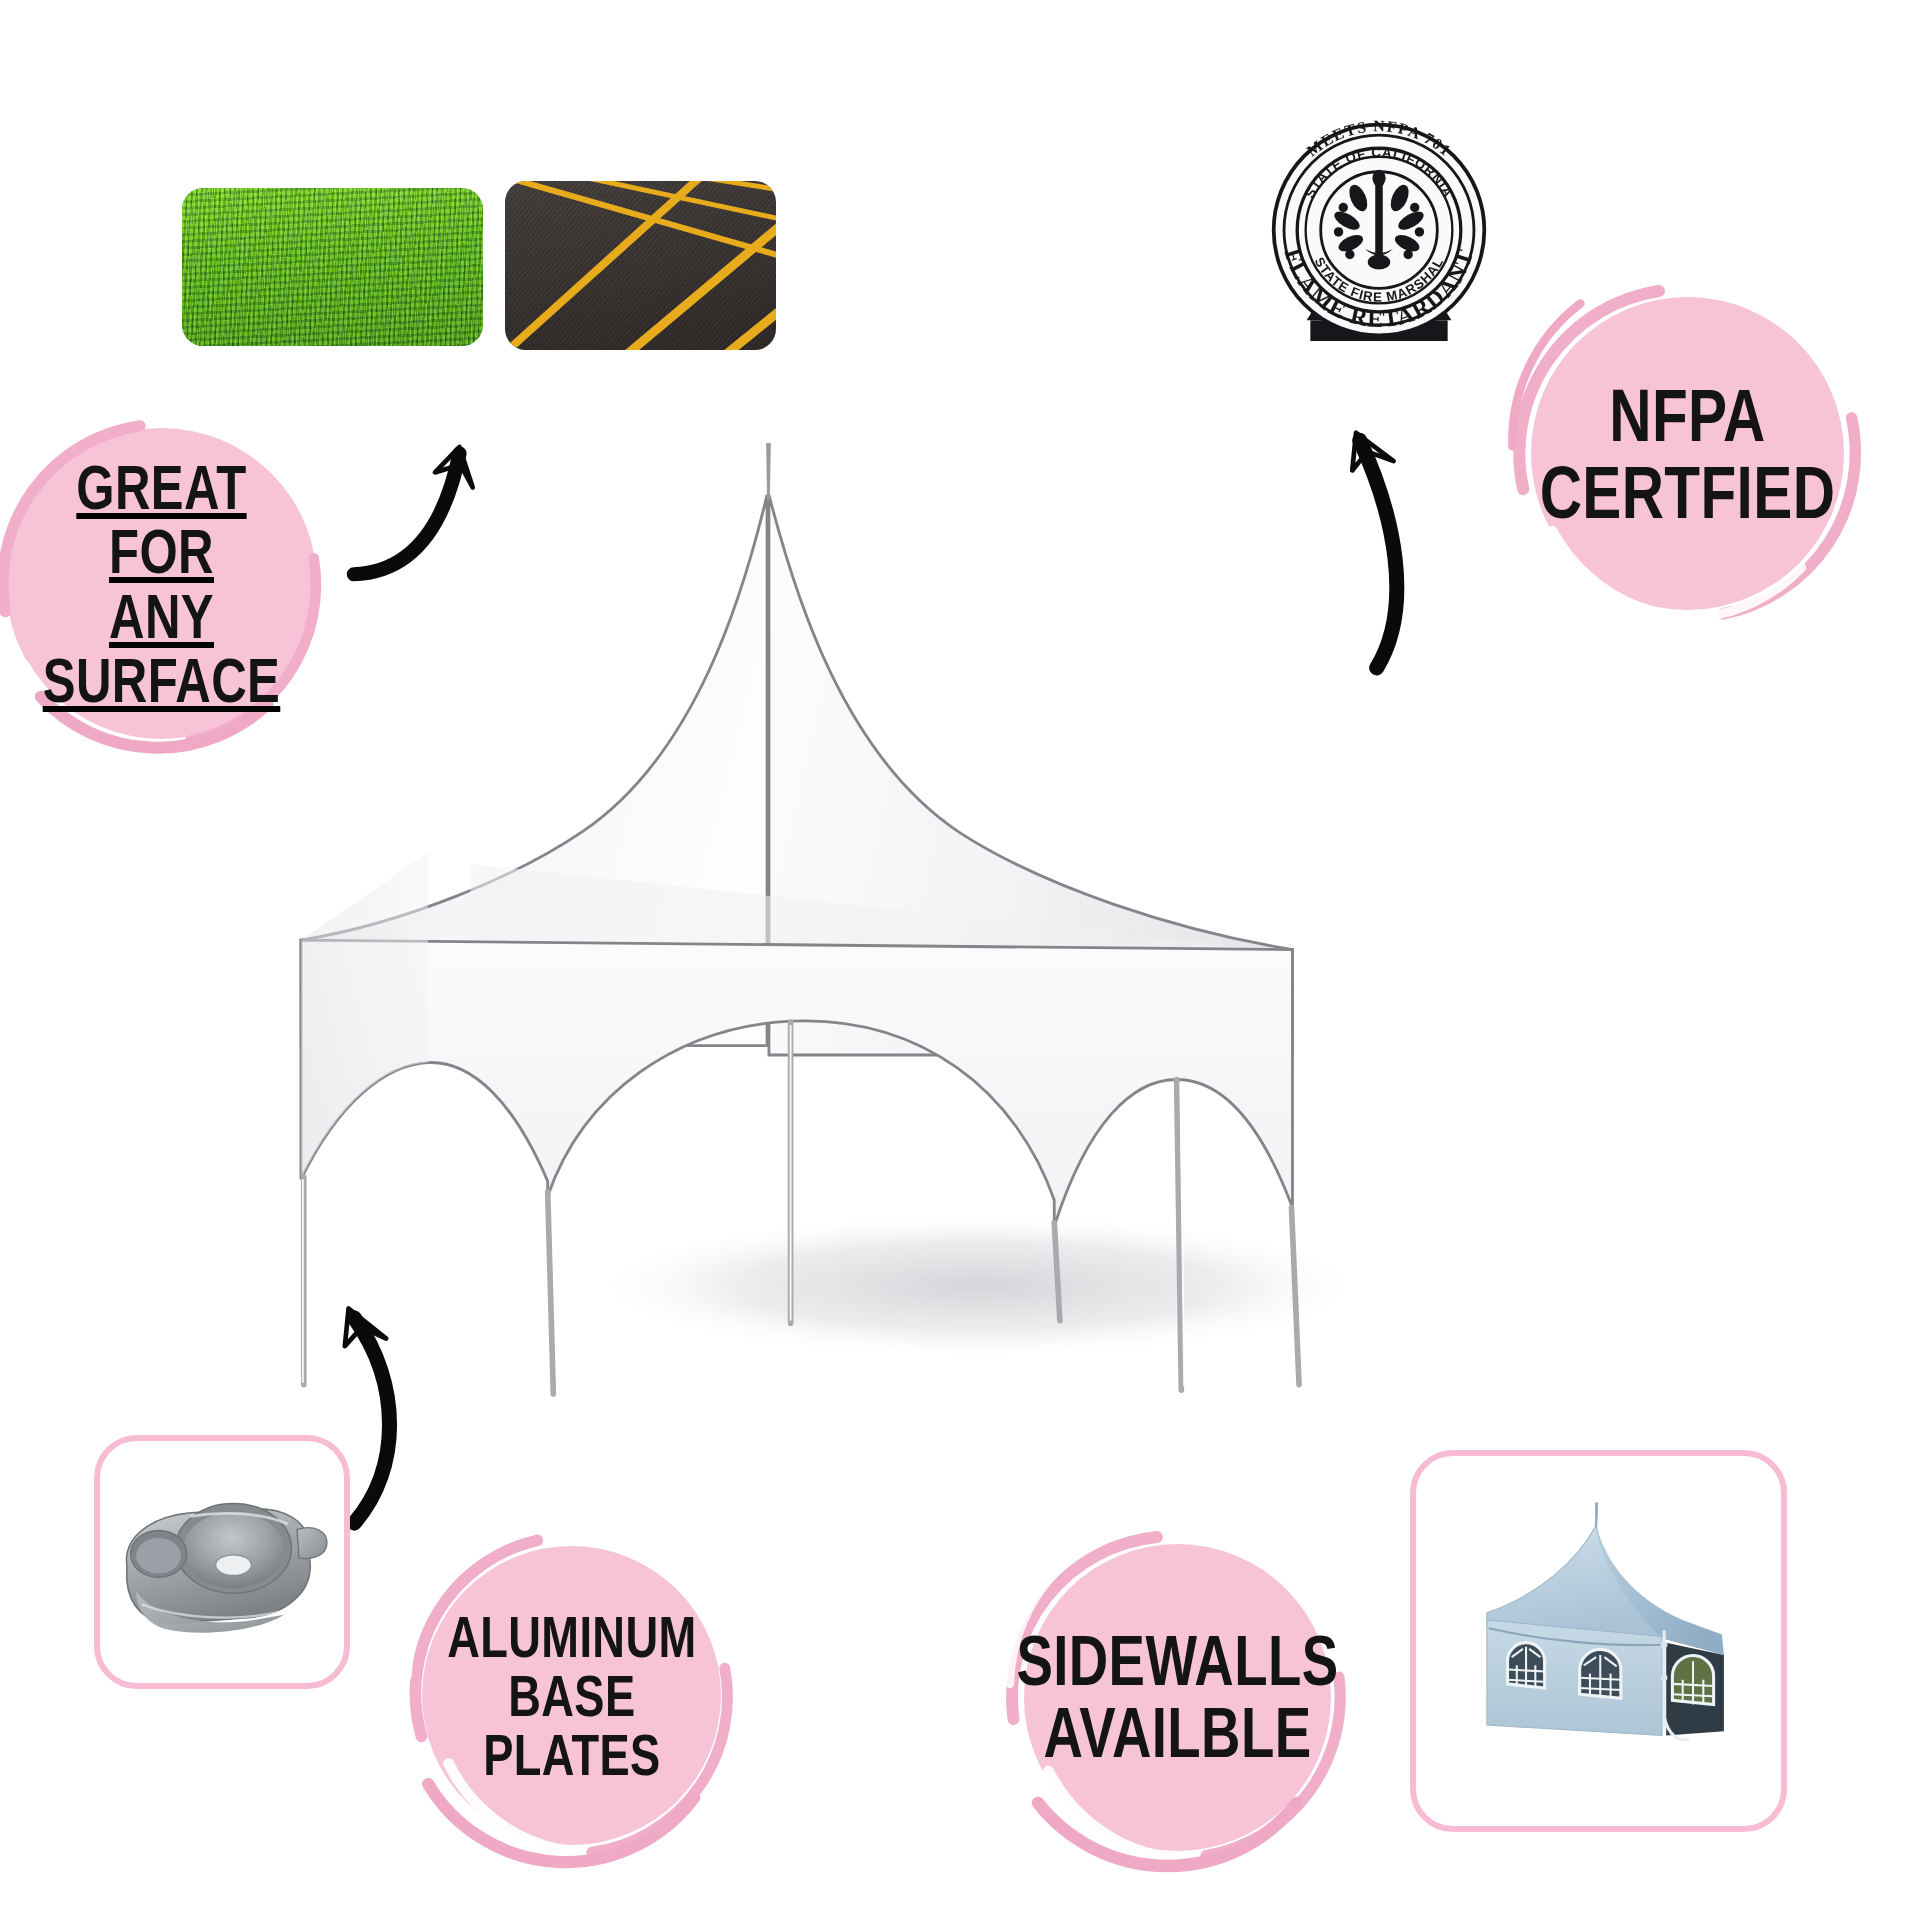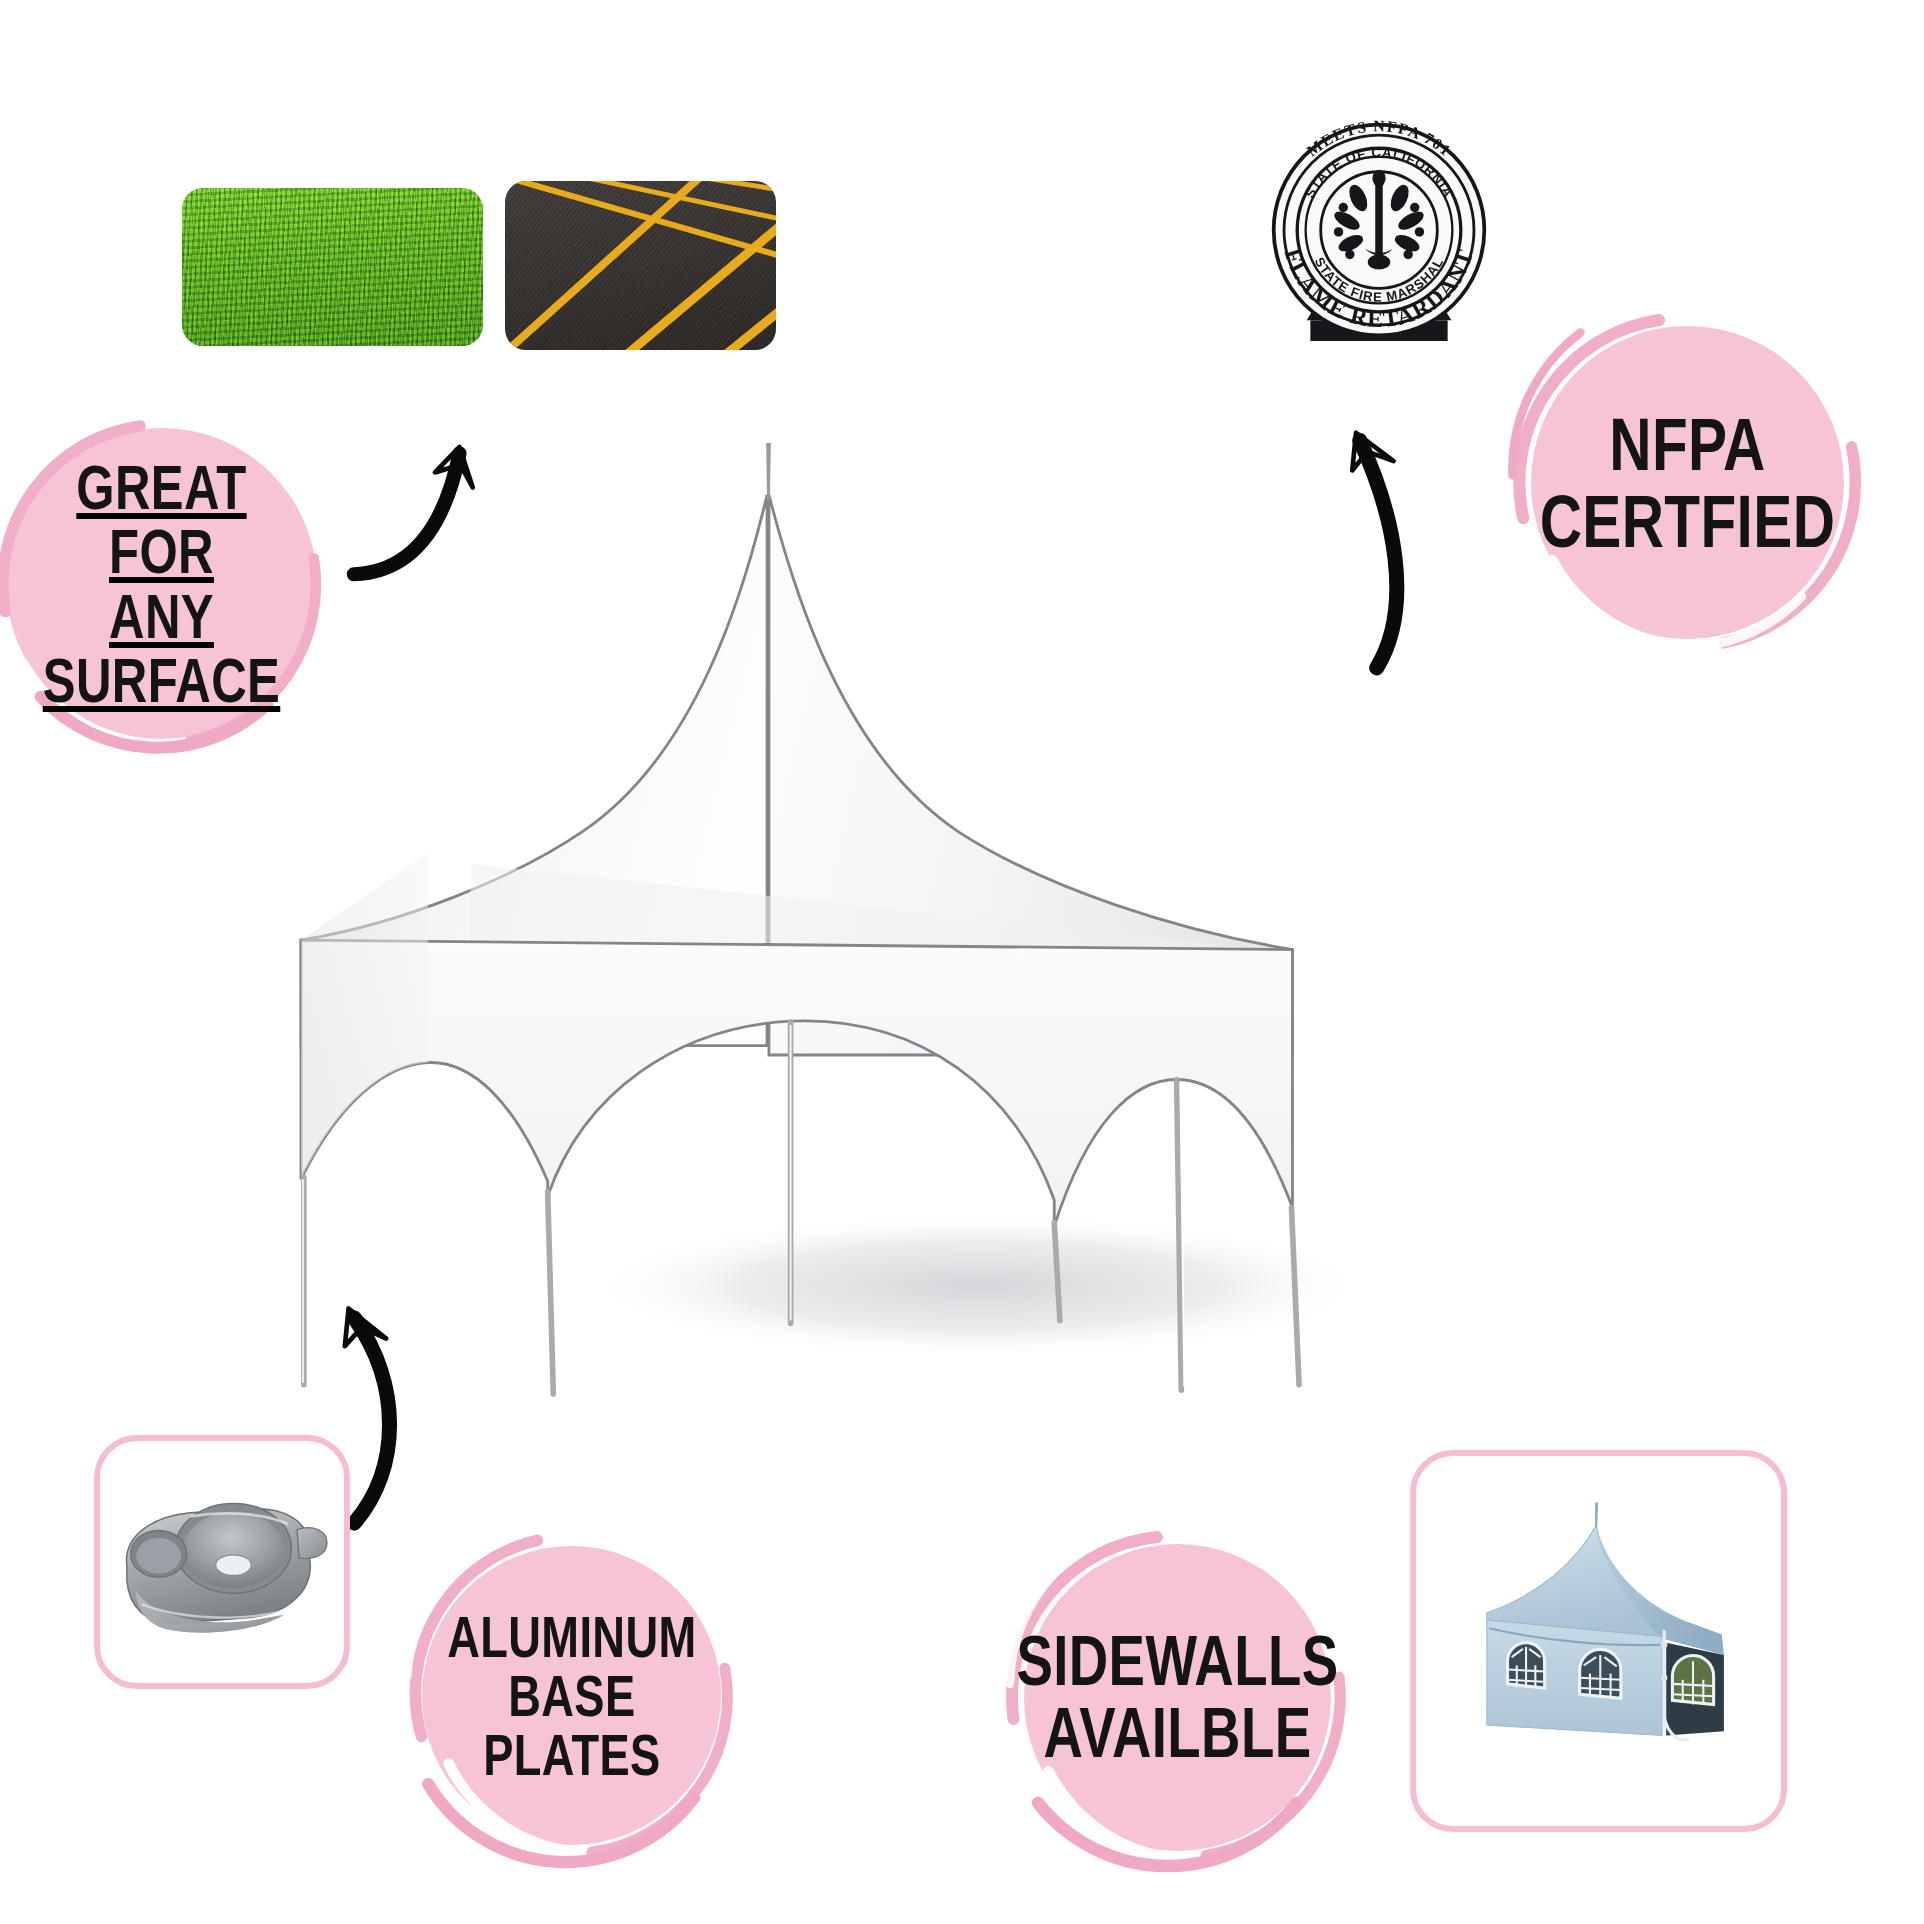--- a/index.html
+++ b/index.html
@@ -174,21 +174,21 @@
         <textPath href="#arcBot2" startOffset="50%" text-anchor="middle">STATE FIRE MARSHAL</textPath>
       </text>
     </svg>
   </div>
 
   <svg class="arrow" style="left:1273px;top:399px;width:198px;height:282px;" viewBox="0 0 210 300">
     <path d="M110 286 C150 220 128 122 92 44" stroke-width="16"></path>
     <path d="M88 36 L84 76 L100 56 L128 66 Z" fill="#0a0a0a" stroke-width="5"></path>
   </svg>
 
-  <div class="badge" style="left:1531px;top:326px;width:313px;height:313px;">
+  <div class="badge" style="left:1531px;top:297px;width:313px;height:313px;">
     <div class="disc"></div>
     <svg class="ring" viewBox="0 0 100 100">
       <path d="M50 3.5 A46.5 46.5 0 1 1 12 72" fill="none" stroke="#ffffff" stroke-width="3.4" stroke-linecap="round" opacity=".95"></path>
       <path d="M4 60 A46 46 0 0 1 42 4.5" fill="none" stroke="#f0aec8" stroke-width="3.4" stroke-linecap="round"></path>
       <path d="M96 40 A46 46 0 0 1 60 95" fill="none" stroke="#f0aec8" stroke-width="3.2" stroke-linecap="round"></path>
       <path d="M12 78 A46 46 0 0 0 82 82" fill="none" stroke="#ffffff" stroke-width="2.6" stroke-linecap="round" opacity=".9"></path>
       <path d="M20 8 A48 48 0 0 0 1 48" fill="none" stroke="#efa9c4" stroke-width="2.4" stroke-linecap="round"></path>
     </svg>
     <div class="label" style="font-size:75px;">NFPA
 CERTFIED</div>

